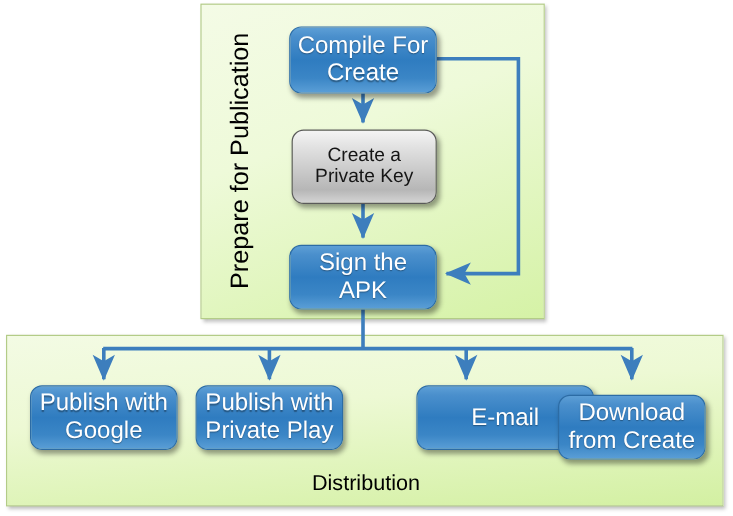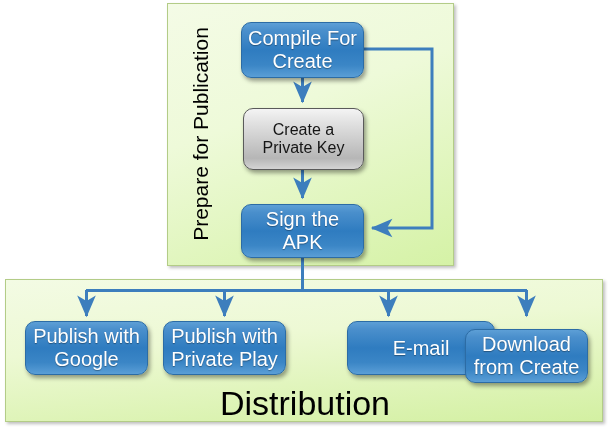--- a/index.html
+++ b/index.html
@@ -56,21 +56,21 @@
     left: 201px;
     top: 134px;
     font-size: 21px;
     transform: translate(-50%, -50%) rotate(-90deg);
     transform-origin: center center;
     letter-spacing: 0px;
   }
   #label-distribution {
     left: 305px;
     top: 403px;
-    font-size: 34px;
+    font-size: 18px;
     transform: translate(-50%, -50%);
   }
 
   
   #connectors {
     position: absolute;
     left: 0; top: 0;
     width: 611px;
     height: 430px;
     pointer-events: none;

